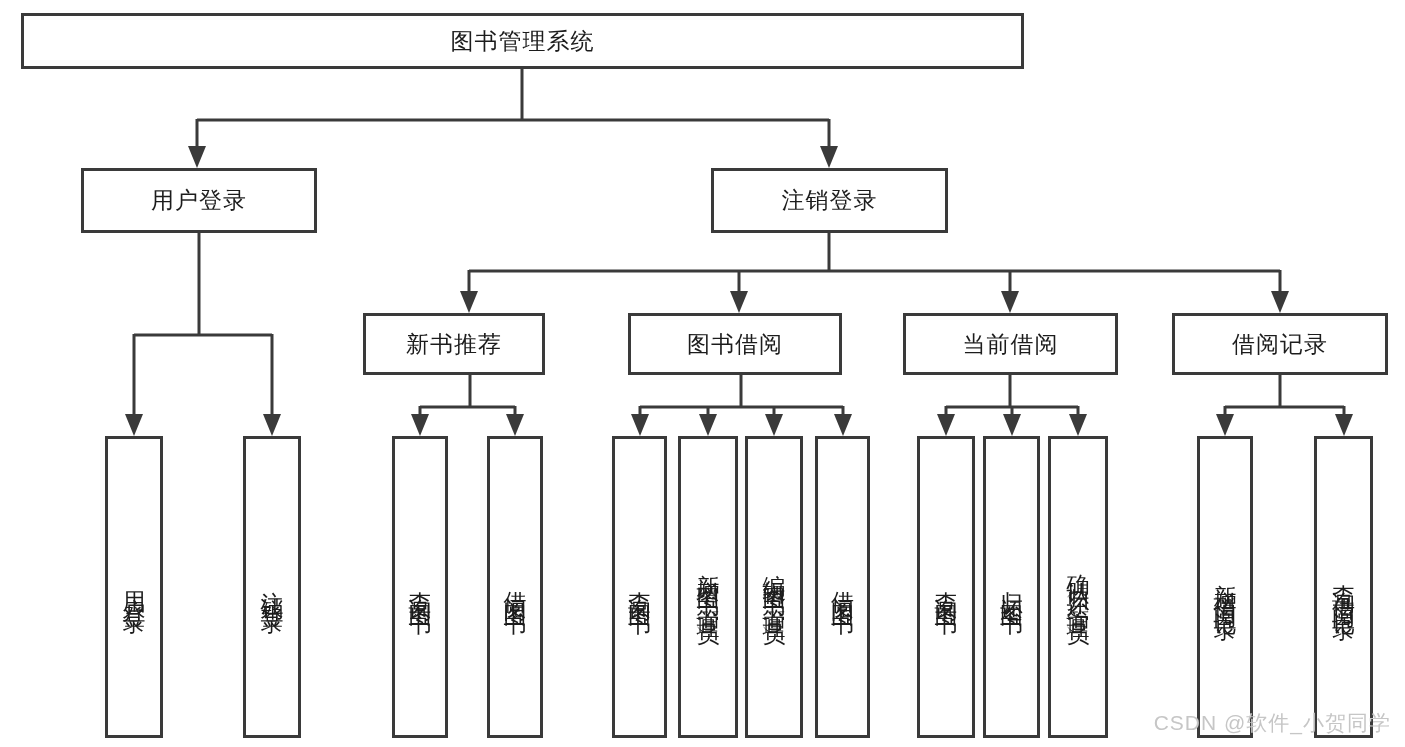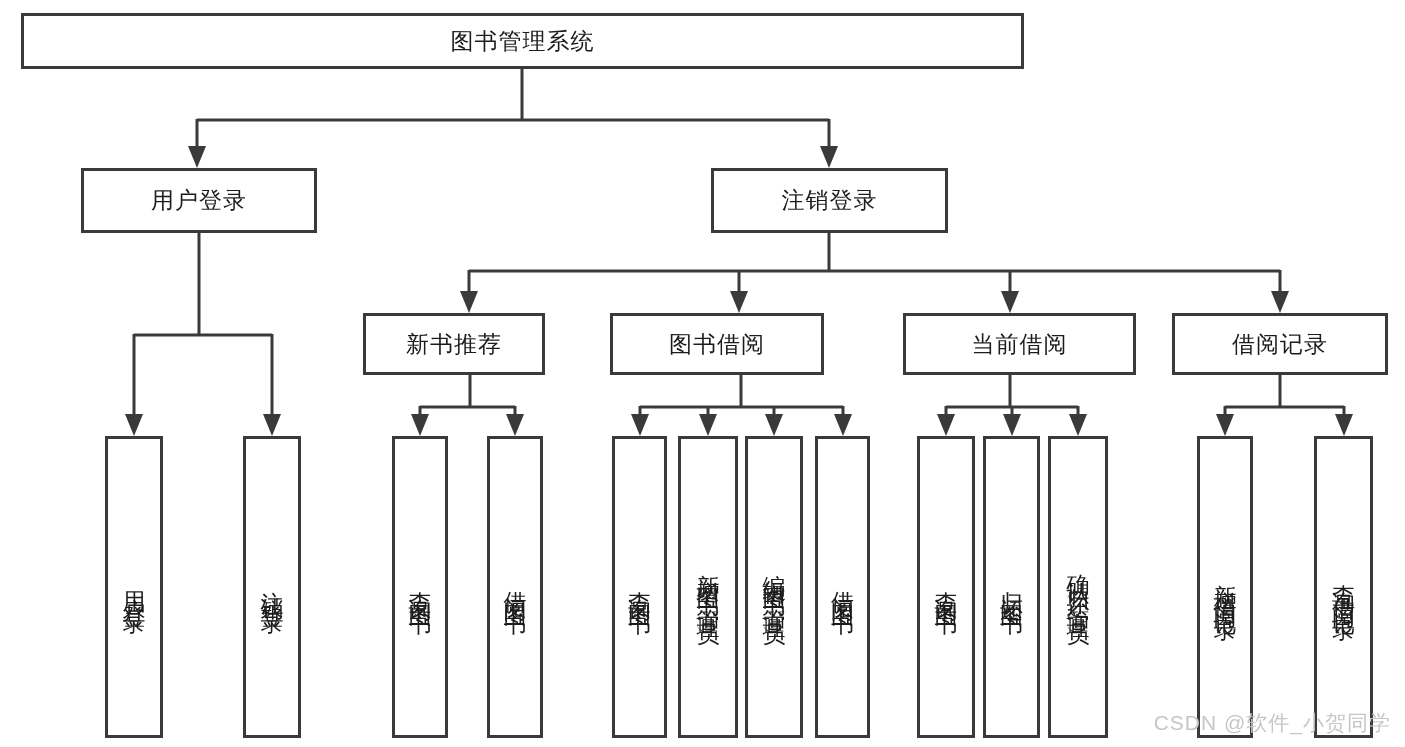--- a/index.html
+++ b/index.html
@@ -109,24 +109,24 @@
   <div class="hbox" style="left:81px;top:168px;width:236px;height:65px;">
     <span>用户登录</span>
   </div>
   <div class="hbox" style="left:711px;top:168px;width:237px;height:65px;">
     <span>注销登录</span>
   </div>
 
   <div class="hbox" style="left:363px;top:313px;width:182px;height:62px;">
     <span>新书推荐</span>
   </div>
-  <div class="hbox" style="left:610px;top:313px;width:214px;height:62px;">
+  <div class="hbox" style="left:628px;top:313px;width:214px;height:62px;">
     <span>图书借阅</span>
   </div>
-  <div class="hbox" style="left:903px;top:313px;width:233px;height:62px;">
+  <div class="hbox" style="left:903px;top:313px;width:215px;height:62px;">
     <span>当前借阅</span>
   </div>
   <div class="hbox" style="left:1172px;top:313px;width:216px;height:62px;text-align:center;">
     <span>借阅记录</span>
   </div>
 
   <div class="vbox" style="left:105px;top:436px;width:58px;height:302px;">
     <span>用户登录</span>
   </div>
   <div class="vbox" style="left:243px;top:436px;width:58px;height:302px;">

